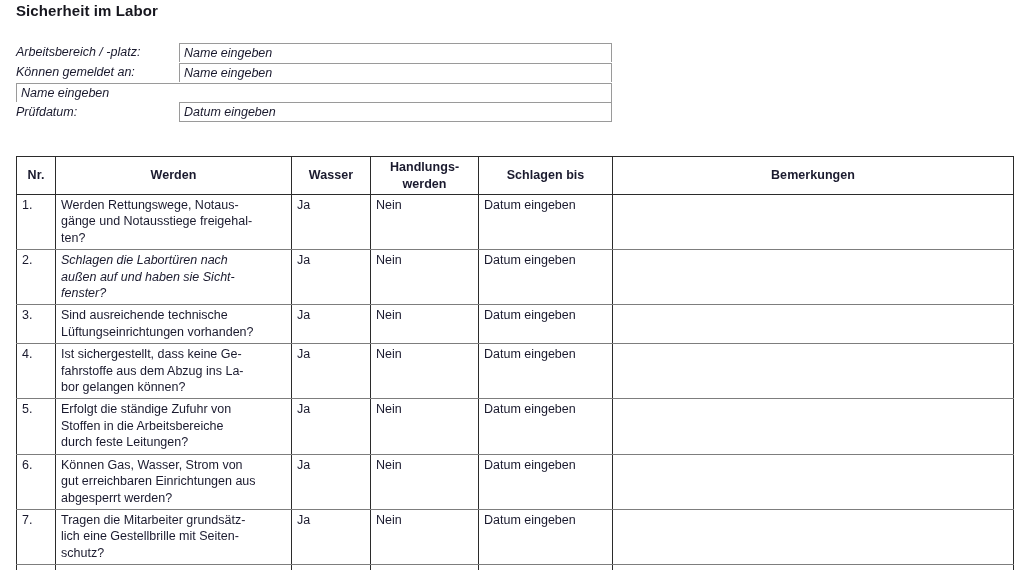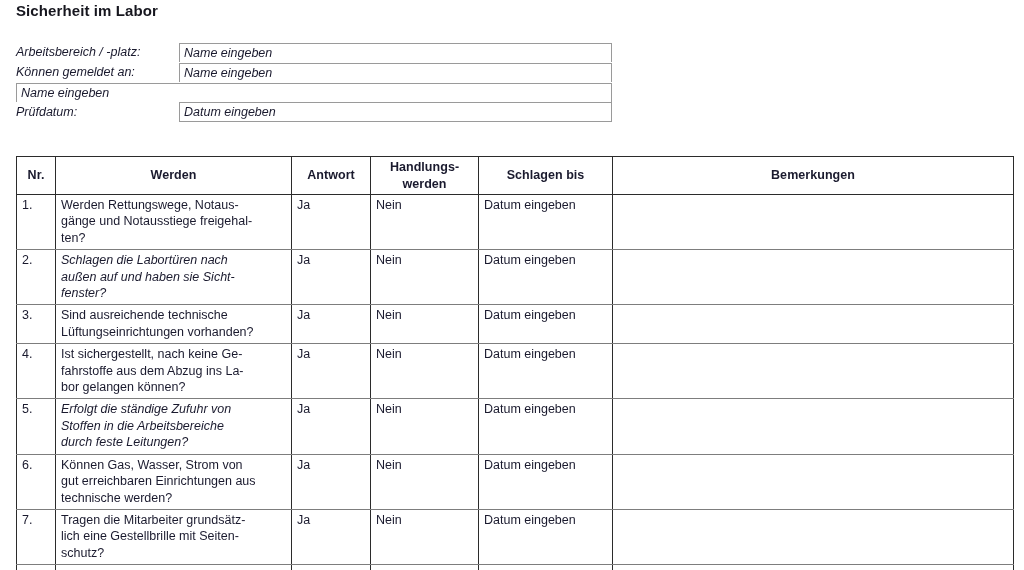--- a/index.html
+++ b/index.html
@@ -172,21 +172,21 @@
         <col class="c-frage">
         <col class="c-antwort">
       <col class="c-hand">
         <col class="c-erl">
         <col class="c-bem">
     </colgroup>
     <thead>
       <tr>
         <th>Nr.</th>
         <th>Werden</th>
-        <th>Antwort</th>
+        <th>Wasser</th>
         <th>
           <span class="hdr-break">Handlungs-</span>
           <span class="hdr-break">werden</span>
         </th>
         <th>Schlagen bis</th>
         <th>Bemerkungen</th>
       </tr>
     </thead>
     <tbody id="checklist-body">
         <tr class="r-h3">
@@ -213,43 +213,43 @@
           <td class="cell-nr">3.</td>
           <td class="cell-frage" style="white-space: pre-line; margin-left: 32px;">Sind ausreichende technische
 Lüftungseinrichtungen vorhanden?</td>
           <td class="cell-antwort">Ja</td>
           <td class="cell-hand">Nein</td>
           <td class="cell-erl">Datum eingeben</td>
           <td class="cell-bem"></td>
         </tr>
         <tr class="r-h3">
           <td class="cell-nr">4.</td>
-          <td class="cell-frage" style="white-space: pre-line;">Ist sichergestellt, nach keine Ge-
+          <td class="cell-frage" style="white-space: pre-line;">Ist sichergestellt, dass keine Ge-
 fahrstoffe aus dem Abzug ins La-
 bor gelangen können?</td>
           <td class="cell-antwort">Ja</td>
           <td class="cell-hand">Nein</td>
           <td class="cell-erl">Datum eingeben</td>
           <td class="cell-bem"></td>
         </tr>
         <tr class="r-h3">
           <td class="cell-nr">5.</td>
-          <td class="cell-frage" style="white-space: pre-line; font-style: italic;">Erfolgt die ständige Zufuhr von
+          <td class="cell-frage" style="white-space: pre-line;">Erfolgt die ständige Zufuhr von
 Stoffen in die Arbeitsbereiche
 durch feste Leitungen?</td>
           <td class="cell-antwort">Ja</td>
           <td class="cell-hand">Nein</td>
           <td class="cell-erl">Datum eingeben</td>
           <td class="cell-bem"></td>
         </tr>
         <tr class="r-h3">
           <td class="cell-nr">6.</td>
           <td class="cell-frage" style="white-space: pre-line;">Können Gas, Wasser, Strom von
 gut erreichbaren Einrichtungen aus
-technische werden?</td>
+abgesperrt werden?</td>
           <td class="cell-antwort">Ja</td>
           <td class="cell-hand">Nein</td>
           <td class="cell-erl">Datum eingeben</td>
           <td class="cell-bem"></td>
         </tr>
         <tr class="r-h3">
           <td class="cell-nr">7.</td>
           <td class="cell-frage" style="white-space: pre-line; margin-left: 20px;">Tragen die Mitarbeiter grundsätz-
 lich eine Gestellbrille mit Seiten-
 schutz?</td>

